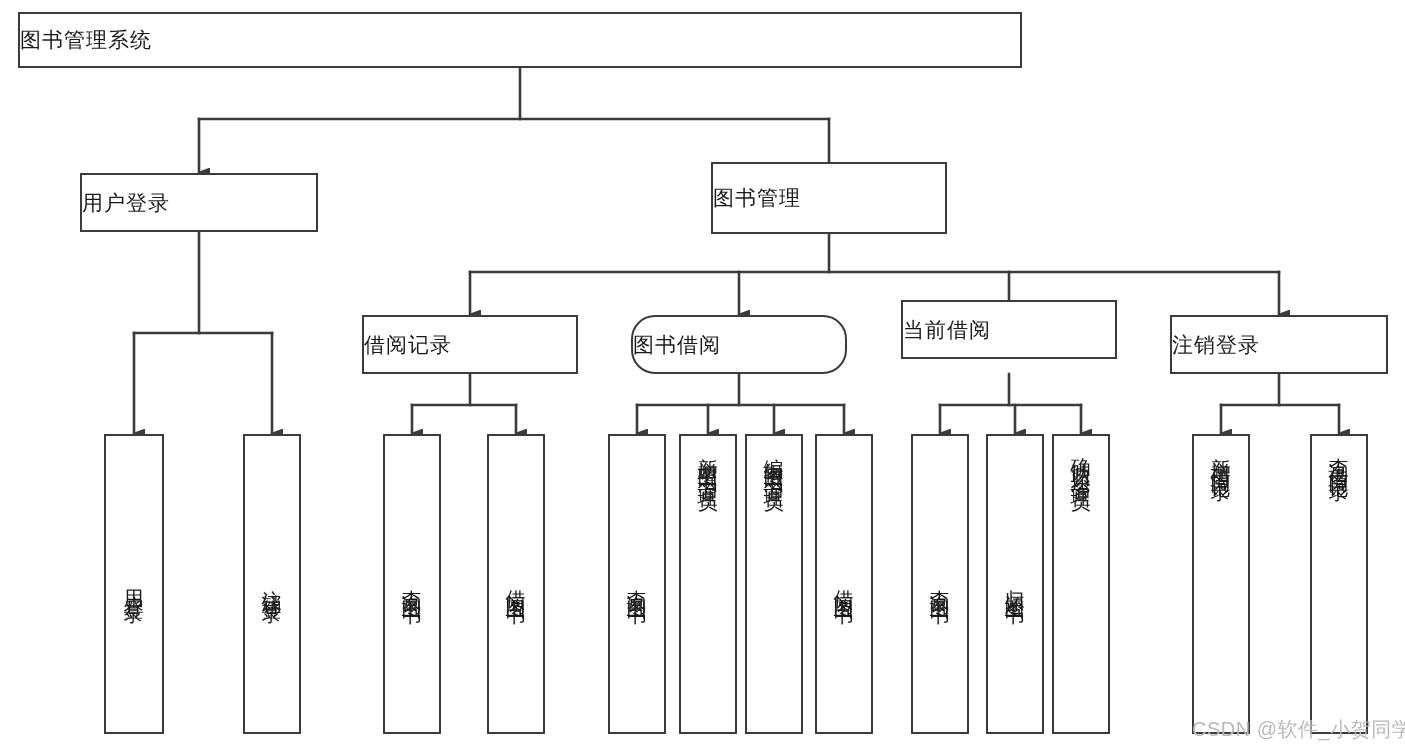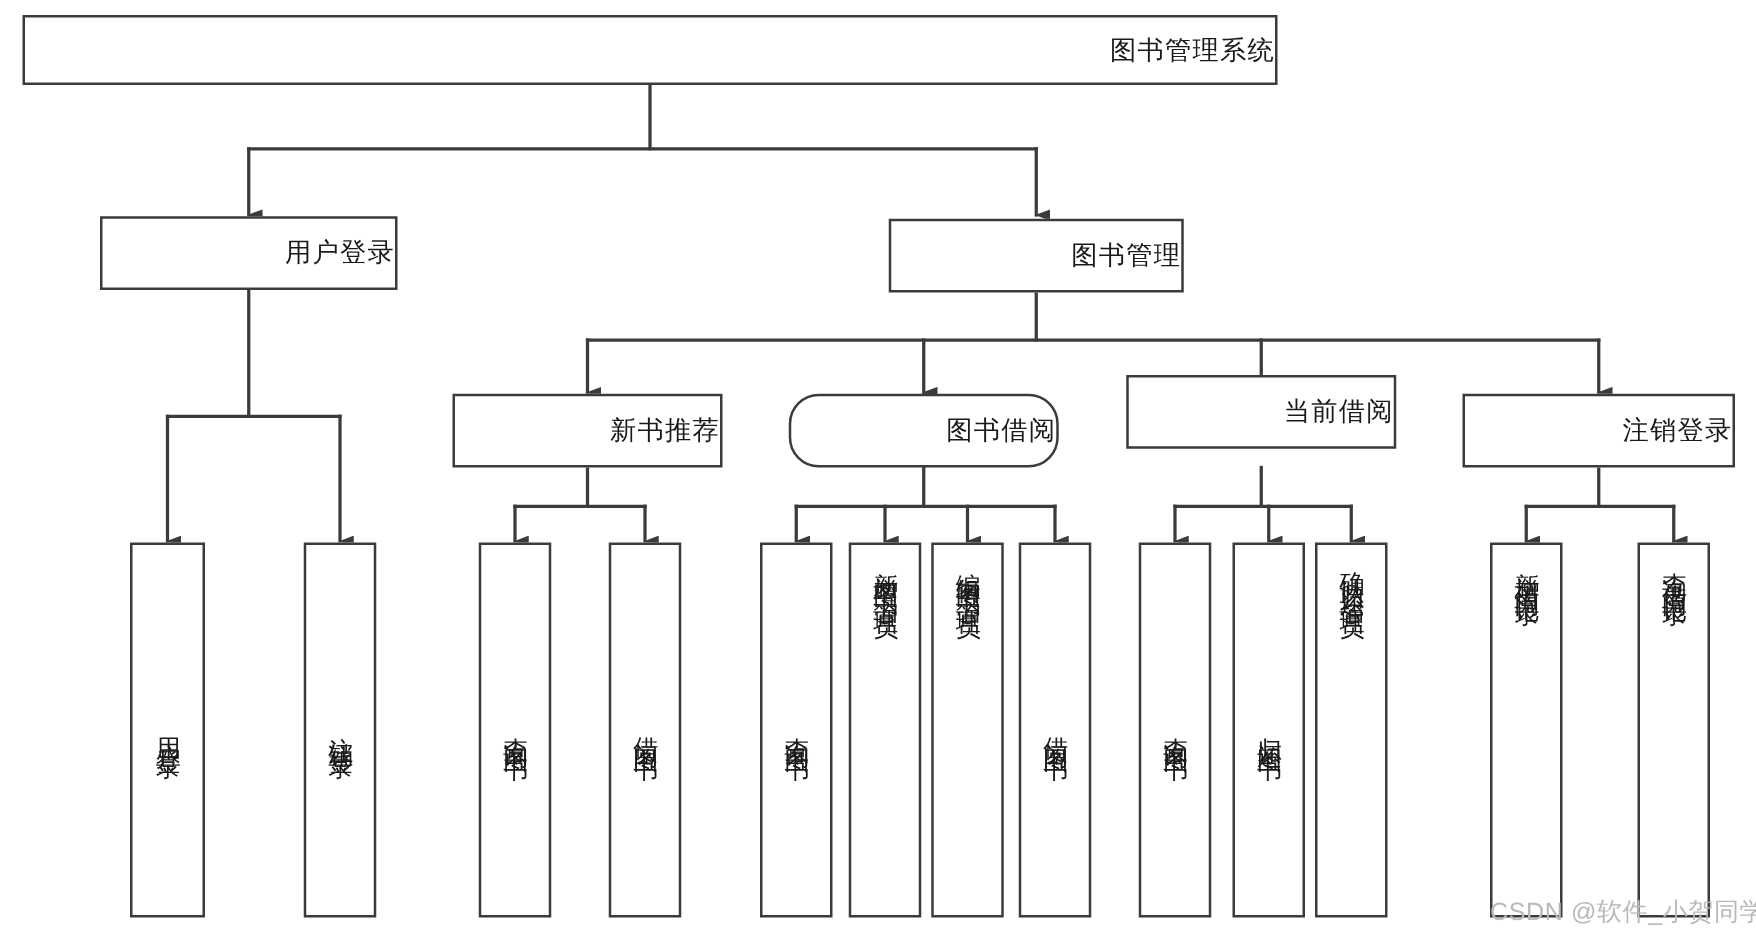--- a/index.html
+++ b/index.html
@@ -24,21 +24,21 @@
     width: 1405px;
     height: 747px;
   }
   .node {
     position: absolute;
     box-sizing: border-box;
     background: #ffffff;
     border: 2px solid #3b3b3b;
     display: flex;
     align-items: center;
-    justify-content: flex-end;
+    justify-content: flex-start;
     color: #1a1a1a;
   }
   .node-h {
     font-size: 21px;
     letter-spacing: 1px;
     line-height: 1.2;
   }
   .node-root {
     font-size: 21px;
     letter-spacing: 1px;
@@ -113,26 +113,26 @@
       </g>
   </svg>
 
   <div class="node node-root" style="left: 18px; top: 12px; width: 1004px; height: 56px;">
     <span>图书管理系统</span>
   </div>
 
   <div class="node node-h" style="left: 80px; top: 173px; width: 238px; height: 59px;">
     <span>用户登录</span>
   </div>
-  <div class="node node-h" style="left: 711px; top: 175px; width: 236px; height: 59px;">
+  <div class="node node-h" style="left: 711px; top: 162px; width: 236px; height: 72px;">
     <span>图书管理</span>
   </div>
 
   <div class="node node-h" style="left: 362px; top: 315px; width: 216px; height: 59px;">
-    <span>新书推荐</span>
+    <span>借阅记录</span>
   </div>
   <div class="node node-h" style="left: 631px; top: 315px; width: 216px; height: 59px; border-radius: 24px;">
     <span>图书借阅</span>
   </div>
   <div class="node node-h" style="left: 901px; top: 300px; width: 216px; height: 59px;">
     <span>当前借阅</span>
   </div>
   <div class="node node-h" style="left: 1170px; top: 315px; width: 218px; height: 59px;">
     <span>注销登录</span>
   </div>

